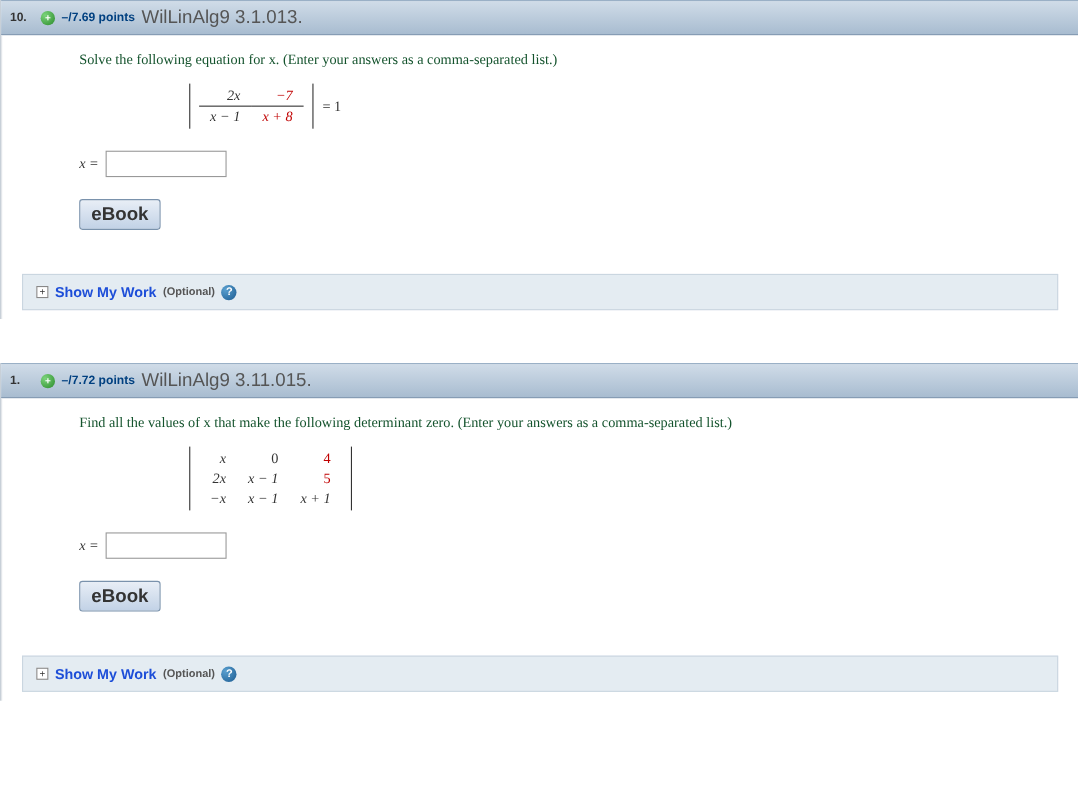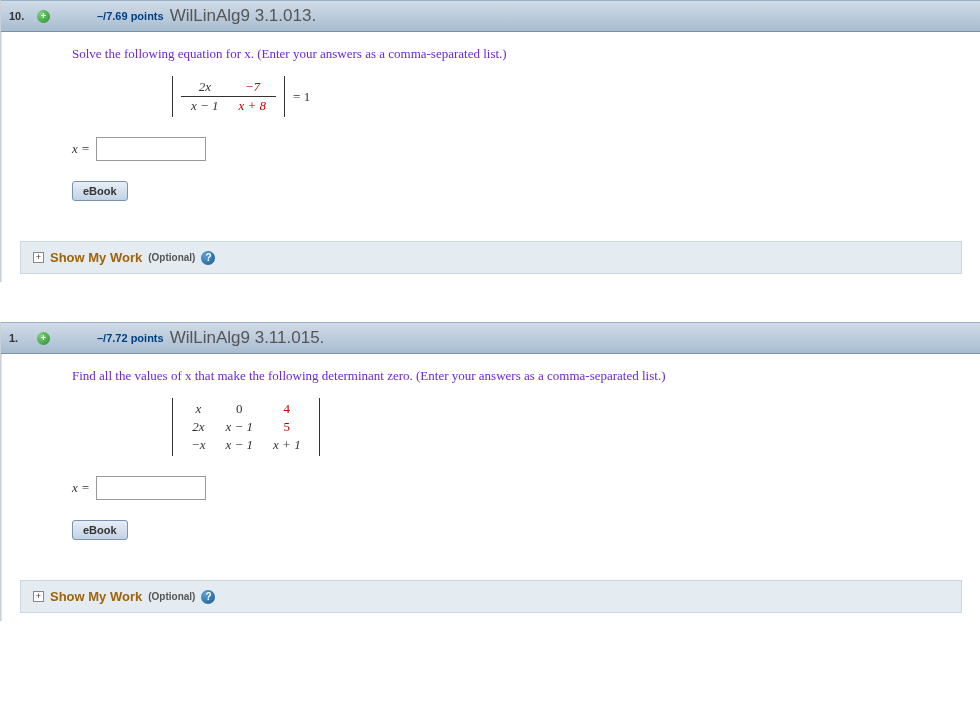--- a/index.html
+++ b/index.html
@@ -40,33 +40,32 @@
     font-size: 9px;
     font-weight: bold;
     line-height: 13px;
     text-align: center;
     display: inline-block;
   }
   .points {
     font-size: 11px;
     font-weight: bold;
     color: #004080;
-    margin-left: 41px;
   }
   .source {
     font-size: 17px;
     color: #555;
   }
   .q-body {
     padding: 14px 18px 8px 70px;
     border-left: 1px solid #e0e4e8;
   }
   .prompt {
     font-size: 13px;
-    color: #6d28d9;
+    color: #14532d;
     margin-bottom: 14px;
     font-family: Georgia, serif;
   }
   .equation-row {
     display: flex;
     align-items: center;
     margin: 10px 0 20px 100px;
     font-family: Georgia, serif;
     font-size: 13px;
   }
@@ -74,21 +73,21 @@
     display: inline-block;
     border-left: 1.5px solid #333;
     border-right: 1.5px solid #333;
     padding: 2px 8px;
   }
   .det-table {
     border-collapse: collapse;
   }
   .det-table td {
     padding: 1px 10px;
-    text-align: center;
+    text-align: right;
     font-style: italic;
     white-space: nowrap;
   }
   .det-table td.plain { font-style: normal; }
   .neg { color: #c00000; }
   .frac-top { border-bottom: 1px solid #333; }
   .eq-rhs {
     margin-left: 8px;
   }
   .answer-row {
@@ -108,21 +107,21 @@
     border: 1px solid #999;
     font-size: 12px;
     padding: 2px 4px;
   }
   .ebook-btn {
     display: inline-block;
     background: linear-gradient(to bottom, #e8eef6 0%, #c2d2e6 100%);
     border: 1px solid #7a92ac;
     border-radius: 3px;
     padding: 3px 10px;
-    font-size: 11px;
+    font-size: 17px;
     font-weight: bold;
     color: #333;
     cursor: pointer;
     margin-bottom: 40px;
   }
   .show-work {
     background: #e4ecf2;
     border: 1px solid #cad6e0;
     padding: 8px 12px;
     display: flex;
@@ -136,21 +135,21 @@
     border: 1px solid #888;
     background: #fff;
     font-size: 9px;
     line-height: 9px;
     text-align: center;
     display: inline-block;
   }
   .sw-title {
     font-weight: bold;
     font-size: 13px;
-    color: #a16207;
+    color: #1d4ed8;
   }
   .sw-opt {
     font-weight: bold;
     font-size: 10px;
     color: #555;
   }
   .help-icon {
     width: 14px;
     height: 14px;
     border-radius: 50%;

